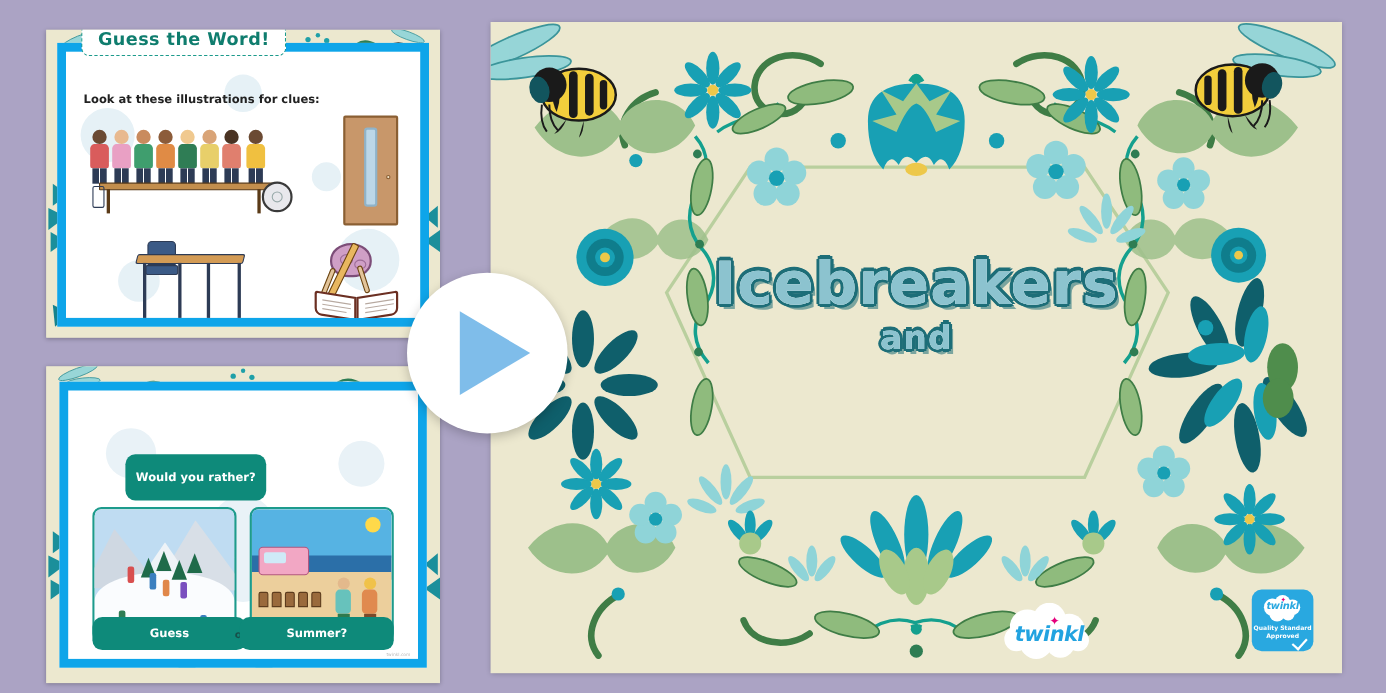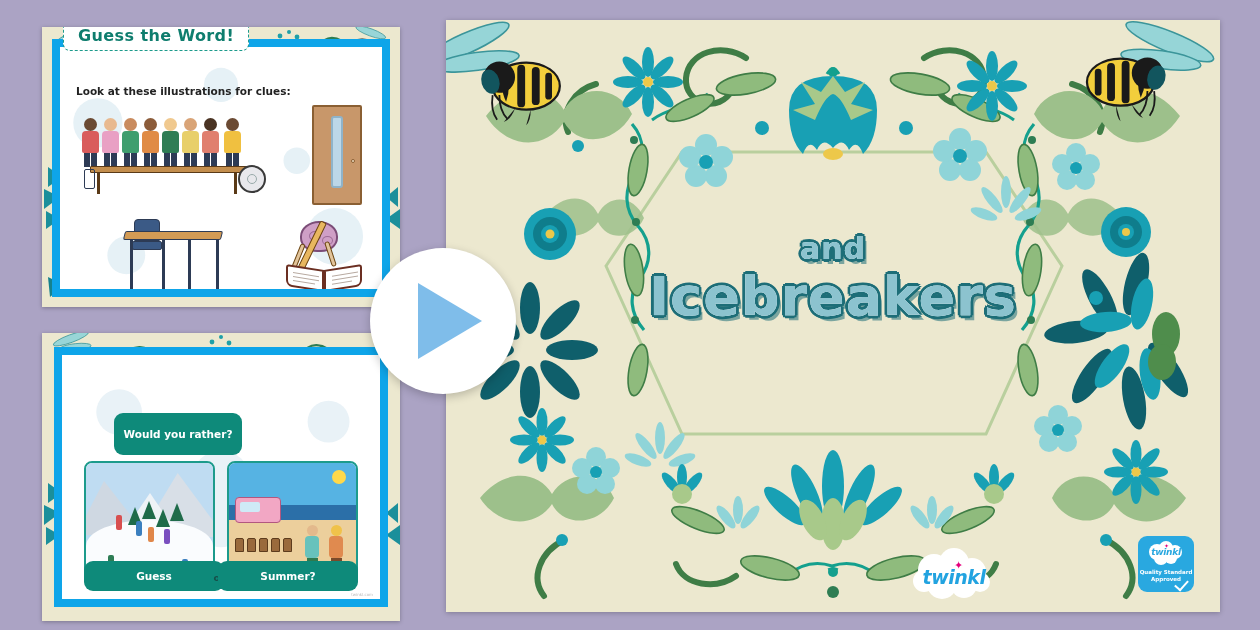--- a/index.html
+++ b/index.html
@@ -22,21 +22,21 @@
   #thumb-2{ top:313px; height:288px; }
 
   .thumb-inner{
     position:absolute; left:10px; top:12px; right:10px; bottom:10px;
     background:#ffffff; border:8px solid #0ea5e9;
     overflow:hidden;
   }
   #thumb-2 .thumb-inner{ left:12px; top:14px; right:12px; bottom:14px; }
 
   .t-banner{
-    position:absolute; left:21px; top:-8px;
+    position:absolute; left:32px; top:-8px;
     background:#fff; border:1.5px dashed #1d9b8c; border-radius:7px;
     padding:4px 14px 5px;
     color:#0f7d6e; font-weight:bold; letter-spacing:.4px;
     font-family:"DejaVu Sans", sans-serif;
     z-index:6; white-space:nowrap;
   }
   #thumb-1 .t-banner{ font-size:16px; top:-6px; }
   #thumb-2 .t-banner{ font-size:15.5px; top:-4px; left:18px; }
 
   .t-sub{
@@ -849,22 +849,22 @@
           <path d="M62 42 q0 14 -7 21"></path>
       </g>
       <g fill="#1a1a1a">
         <path d="M48 54 q4 10 10 12"></path>
           <path d="M34 55 q0 10 4 14"></path>
       </g>
     </g>
   </svg>
 
   <div class="title-wrap">
+    <span class="ttl" id="ttl-3">Icebreakers</span>
     <span class="ttl" id="ttl-2">and</span>
-    <span class="ttl" id="ttl-3">Icebreakers</span>
   </div>
 
   <div class="twinkl">
     <svg viewBox="0 0 92 56">
       <g fill="#ffffff">
         <circle cx="26" cy="22" r="16"></circle>
           <circle cx="46" cy="15" r="15"></circle>
         <circle cx="64" cy="24" r="14"></circle>
           <circle cx="34" cy="36" r="15"></circle>
         <circle cx="56" cy="37" r="13"></circle>

